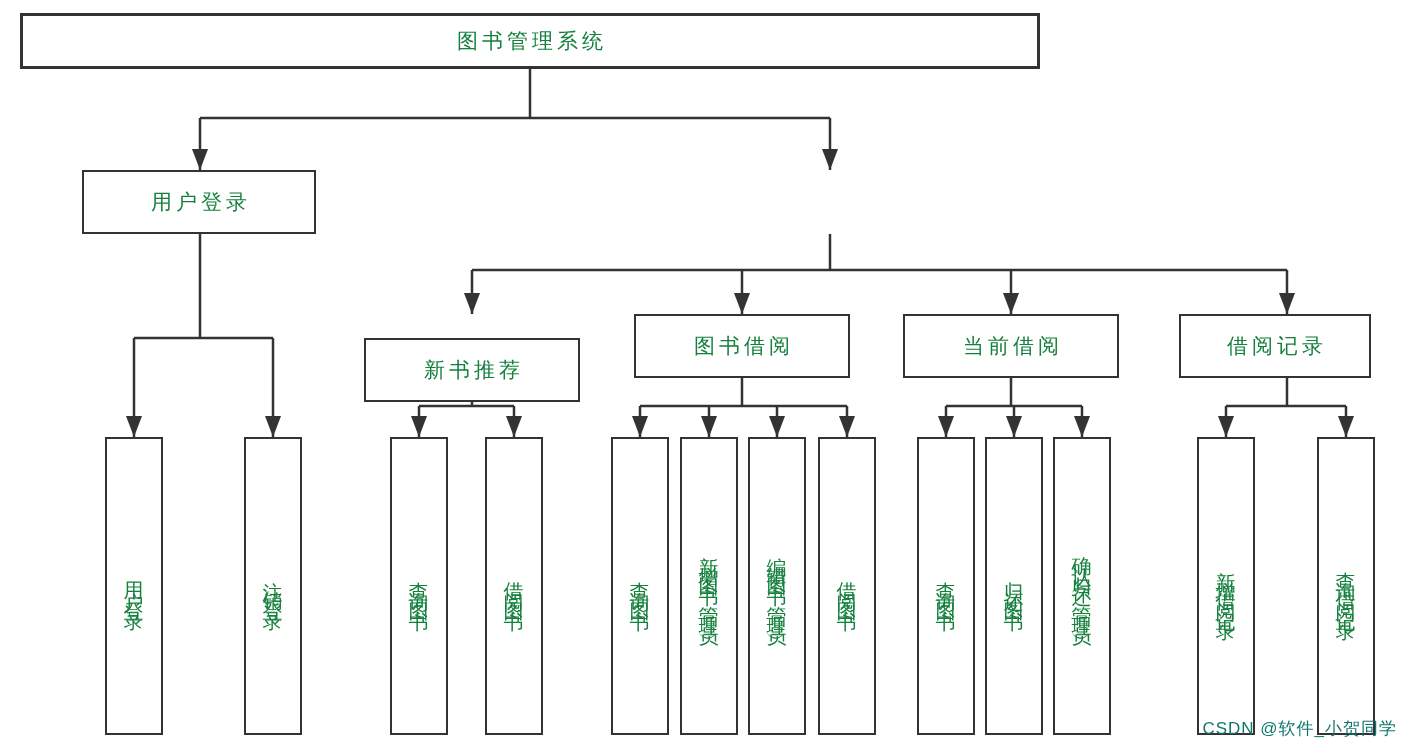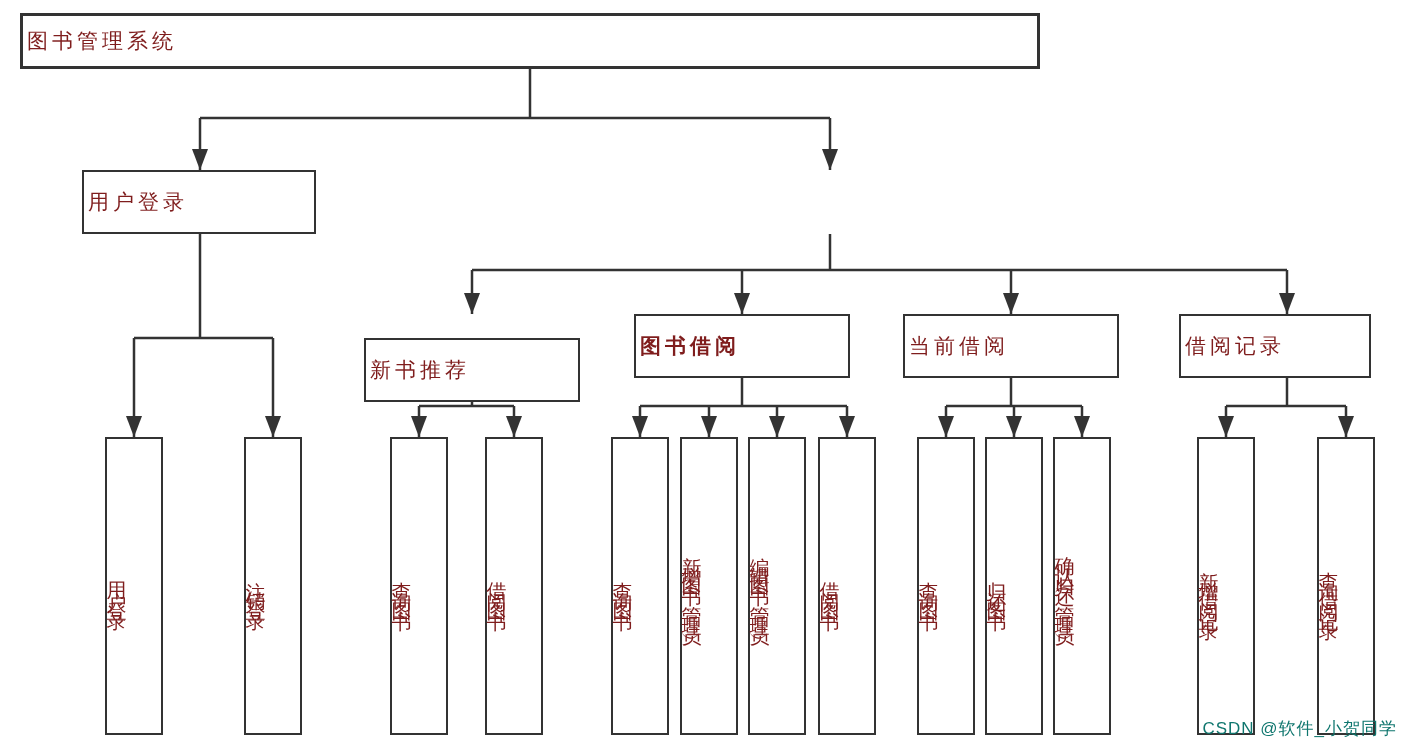--- a/index.html
+++ b/index.html
@@ -21,21 +21,22 @@
     top: 0;
     z-index: 1;
   }
   .node {
     position: absolute;
     box-sizing: border-box;
     border: 2.5px solid #333333;
     background: #ffffff;
     display: flex;
     align-items: center;
-    color: #7f1d1d;
+    justify-content: center;
+    color: #15803d;
     z-index: 2;
   }
   .hlabel {
     font-size: 21px;
     letter-spacing: 4px;
     text-indent: 4px;
     white-space: nowrap;
   }
   .leaf .vtext {
     writing-mode: vertical-rl;
@@ -115,21 +116,21 @@
     <span class="hlabel">图书管理系统</span>
   </div>
 
   <div class="node" style="left:82px; top:170px; width:234px; height:64px;">
     <span class="hlabel">用户登录</span>
   </div>
 
   <div class="node" style="left:364px; top:314px; width:216px; height:64px;margin-top:24px;">
     <span class="hlabel">新书推荐</span>
   </div>
-  <div class="node" style="left:634px; top:314px; width:216px; height:64px;font-weight:bold;">
+  <div class="node" style="left:634px; top:314px; width:216px; height:64px;">
     <span class="hlabel">图书借阅</span>
   </div>
   <div class="node" style="left:903px; top:314px; width:216px; height:64px;">
     <span class="hlabel">当前借阅</span>
   </div>
   <div class="node" style="left:1179px; top:314px; width:192px; height:64px;">
     <span class="hlabel">借阅记录</span>
   </div>
 
   <div class="node leaf" style="left:105px; top:437px; width:58px; height:298px;">

